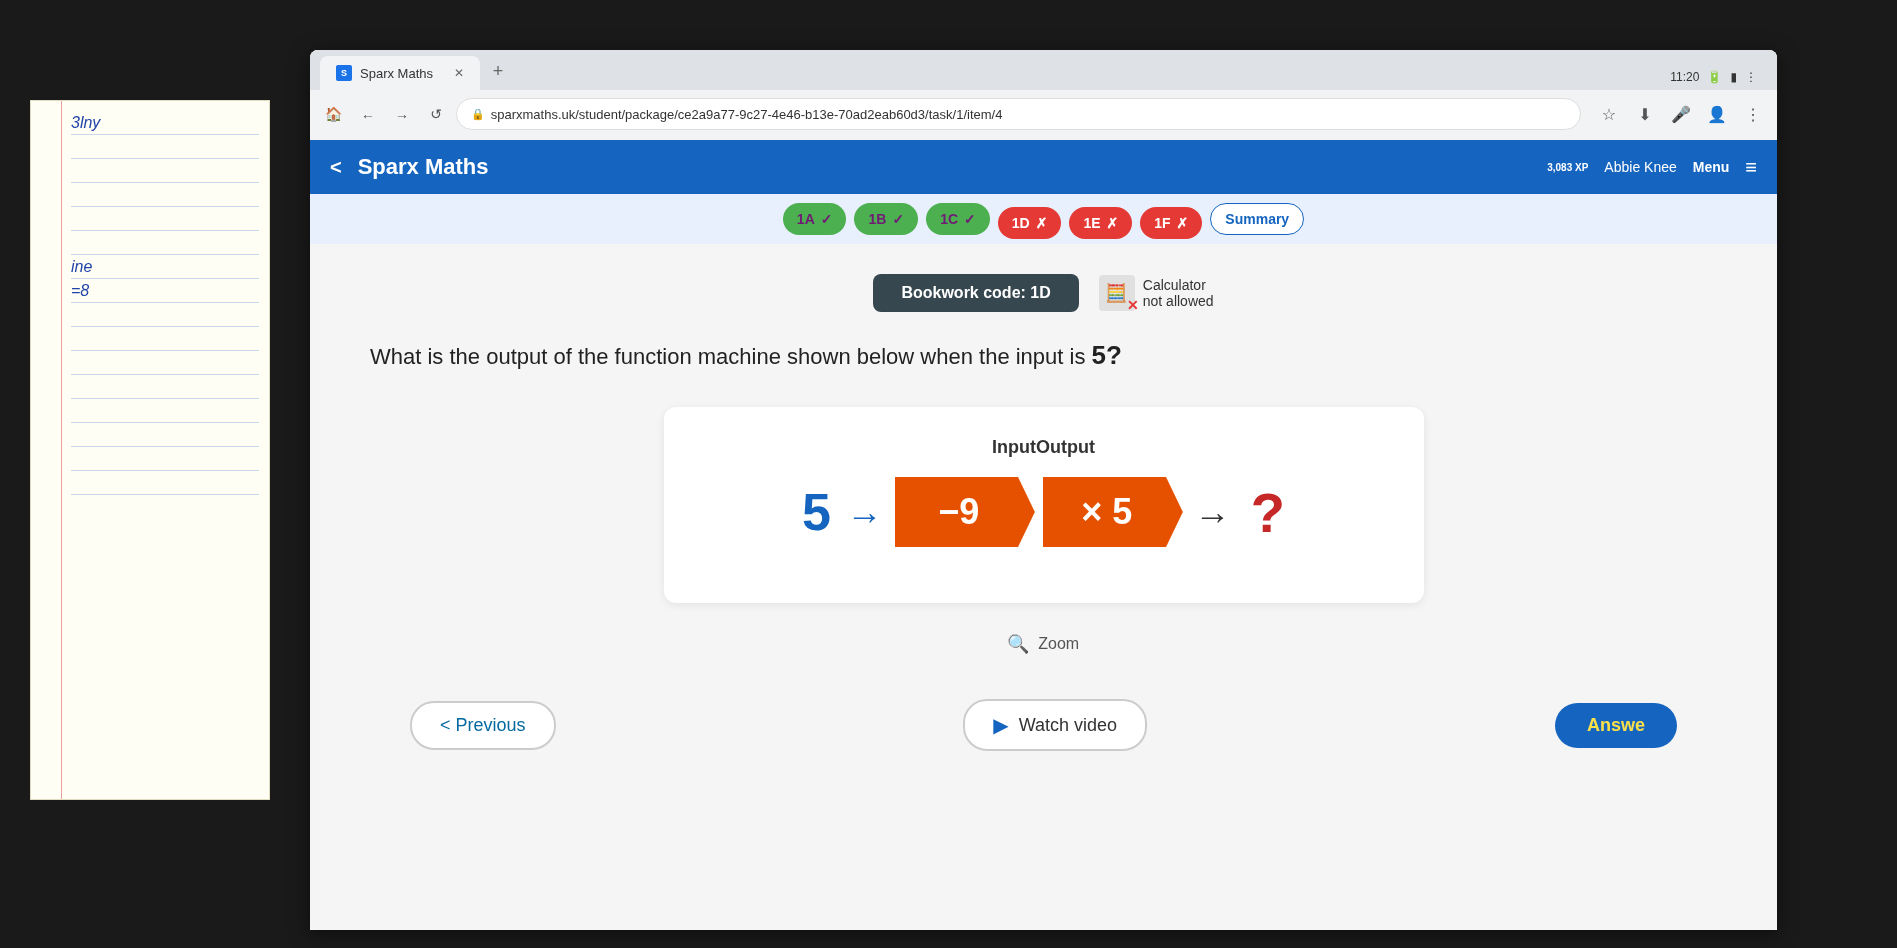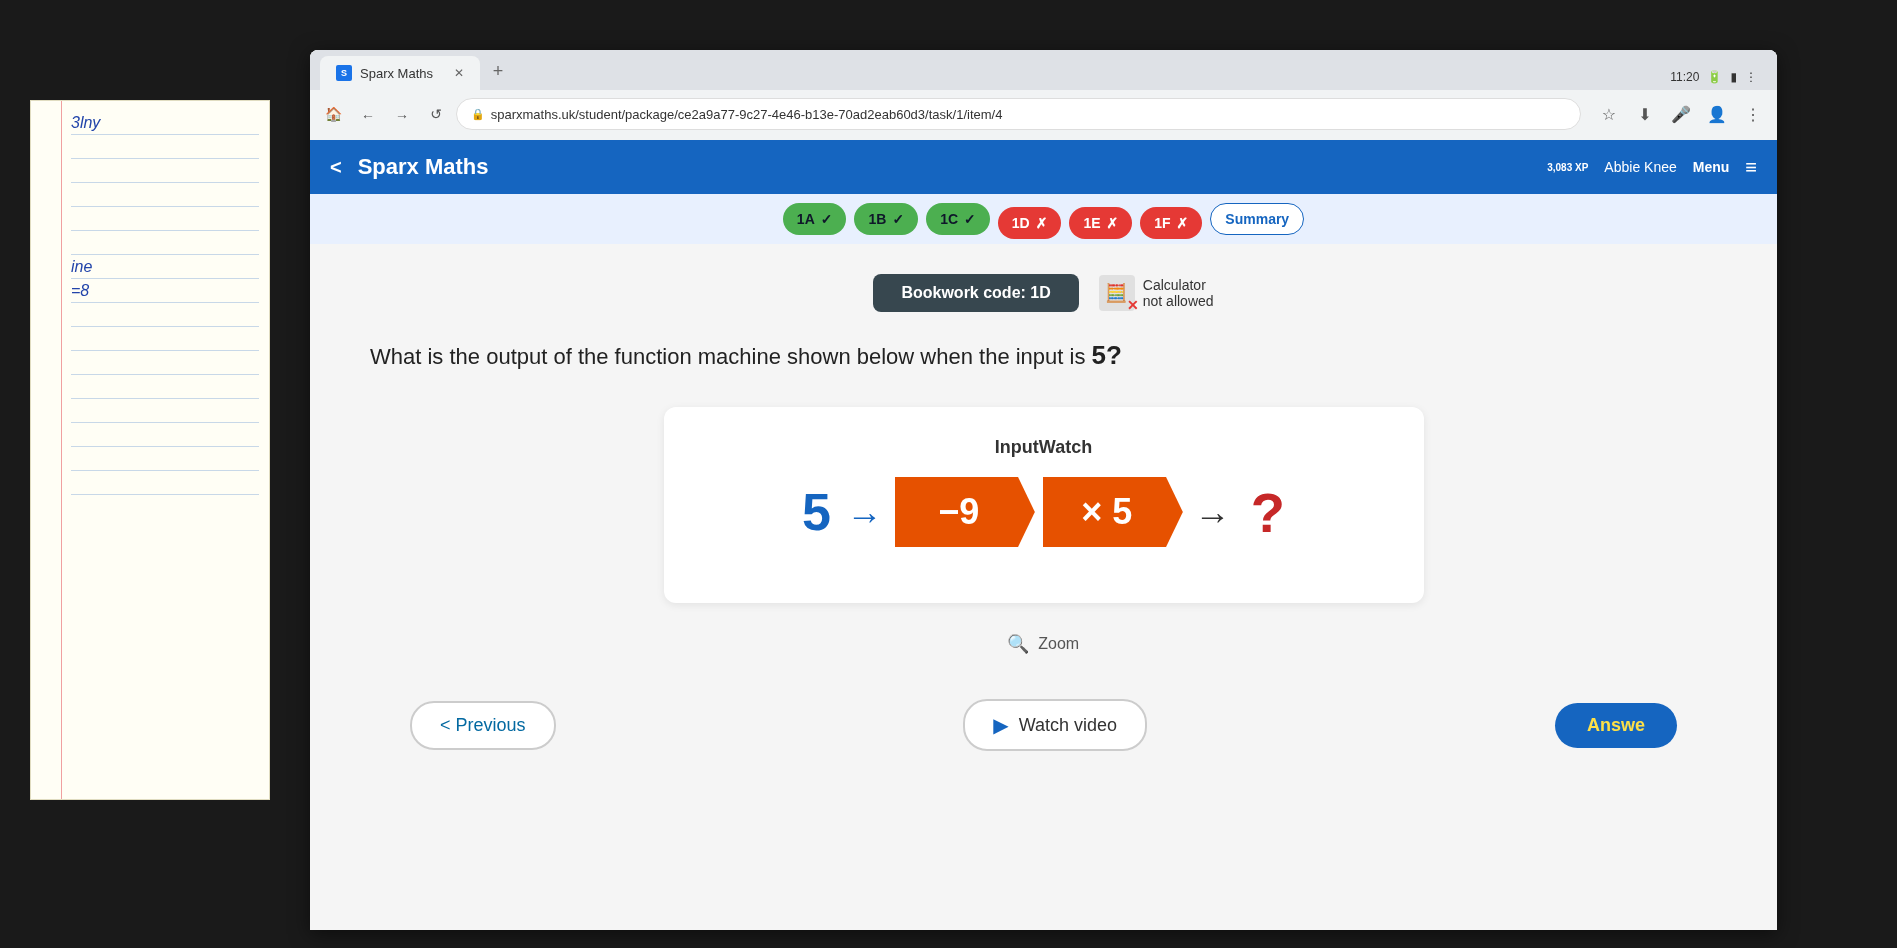--- a/index.html
+++ b/index.html
@@ -195,21 +195,21 @@
       border-radius: 16px;
       display: flex;
       align-items: center;
       gap: 6px;
       font-size: 14px;
       font-weight: bold;
       cursor: pointer;
     }
     .task-pill.complete {
       background: #4caf50;
-      color: #0f172a;
+      color: #701a75;
     }
     .task-pill.active {
       background: #e53935;
       color: white;
       margin-top: 8px;
     }
     .task-pill.summary {
       background: white;
       color: #1565c0;
       border: 1px solid #1565c0;
@@ -571,21 +571,21 @@
     </div>
 
     <div class="question-text">
       <span>What is the output of the function machine shown below when the input is</span>
       <strong>5?</strong>
     </div>
 
     <div class="function-machine-container">
       <div class="fm-labels">
         <span class="fm-label">Input</span>
-        <span class="fm-label">Watch</span>
+        <span class="fm-label">Output</span>
       </div>
       <div class="fm-diagram">
         <span class="fm-input">5</span>
         <span class="fm-arrow">→</span>
         <div class="fm-box">
           <div class="fm-pentagon">−9</div>
         </div>
         <div class="fm-box">
           <div class="fm-pentagon">× 5</div>
         </div>

